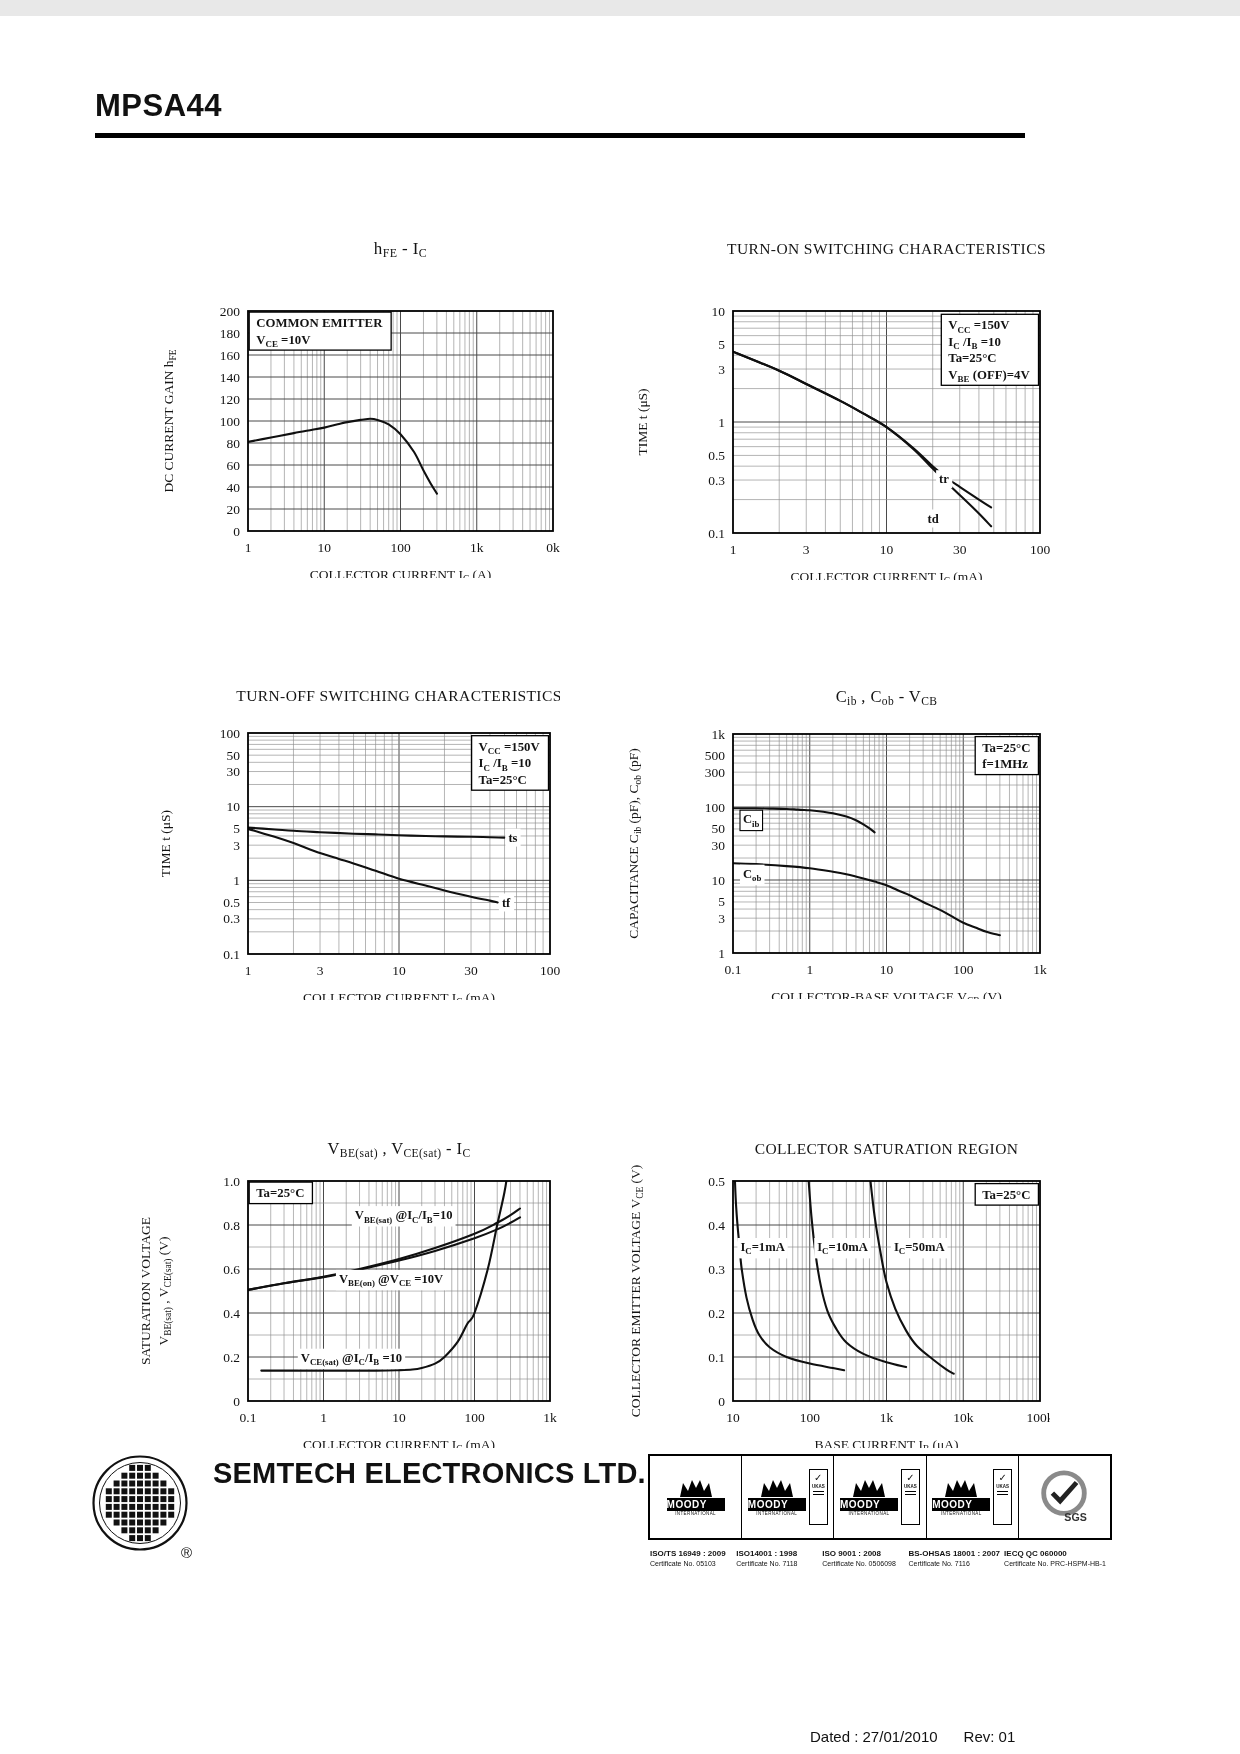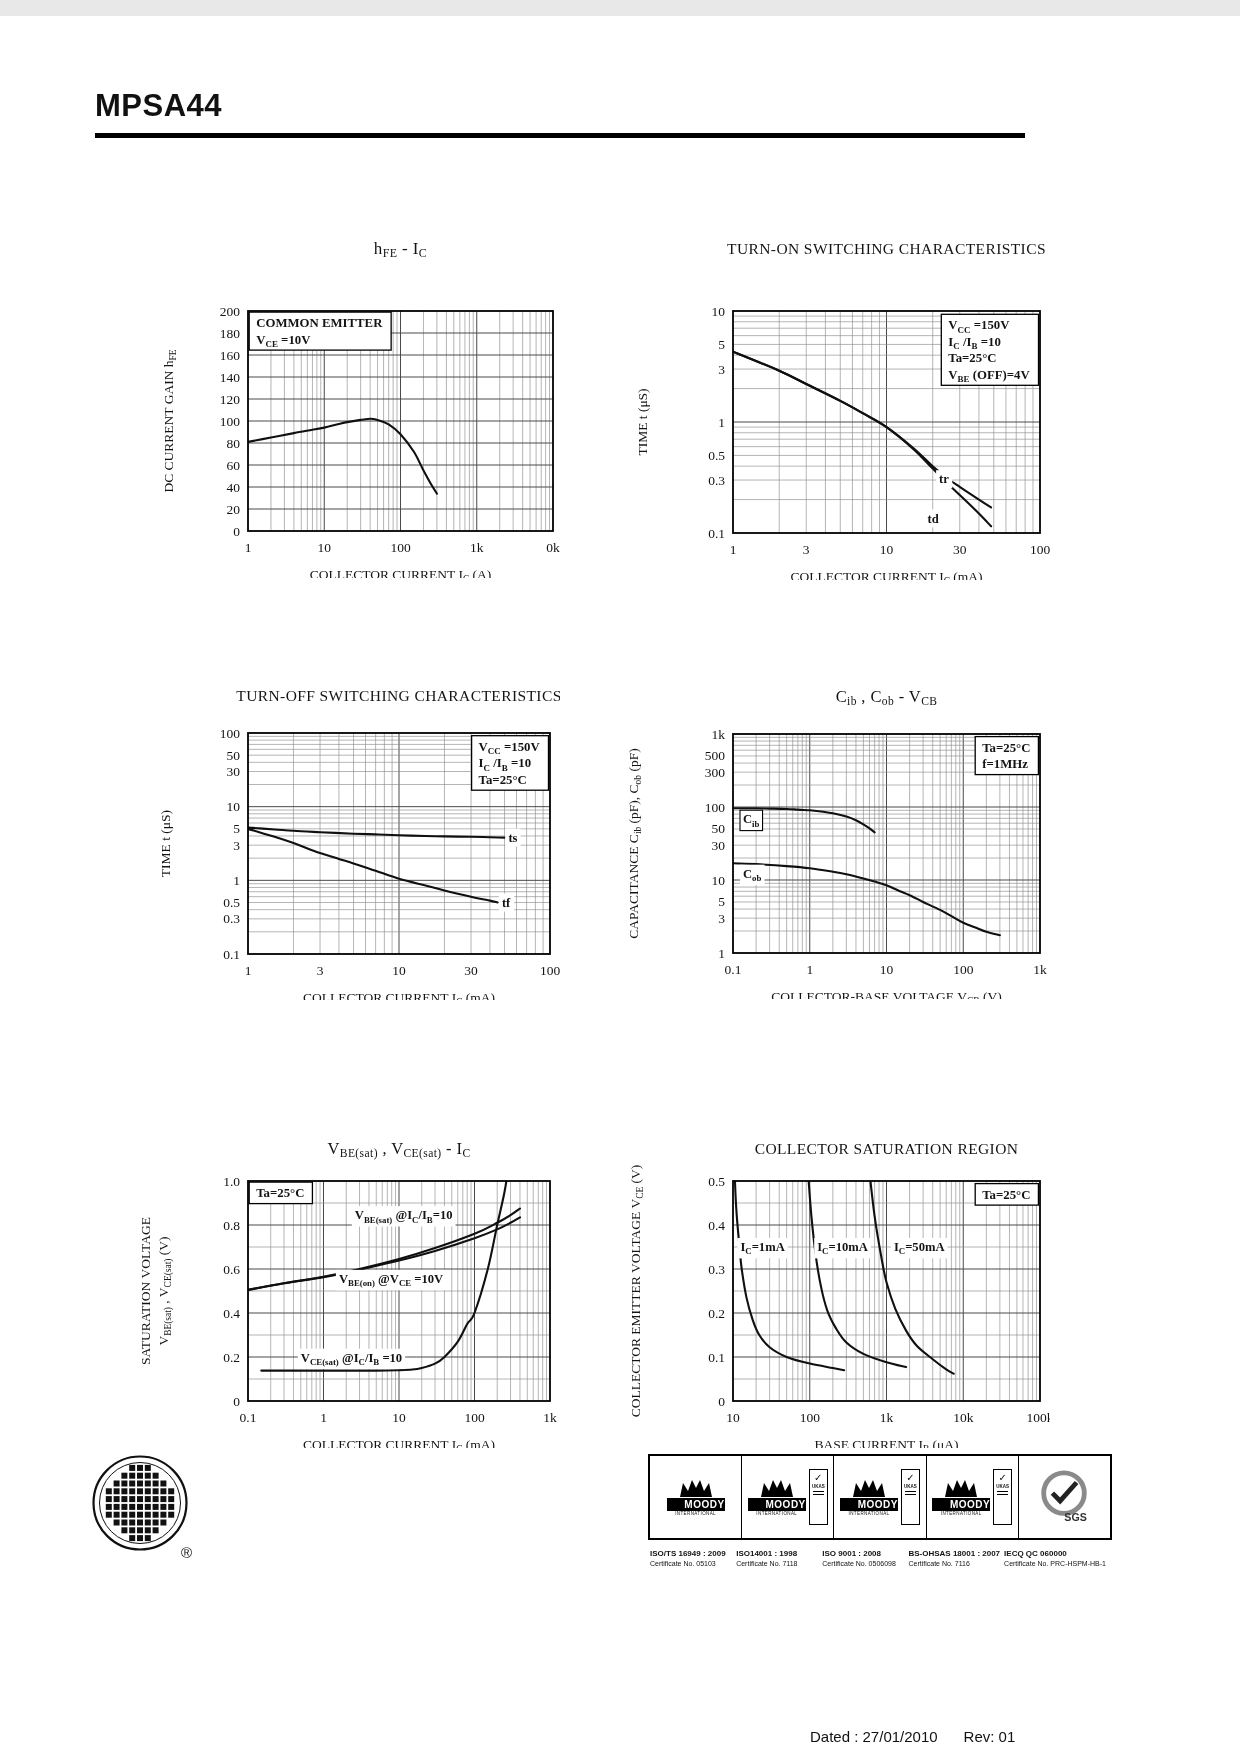--- a/index.html
+++ b/index.html
@@ -16,21 +16,21 @@
         font-weight:bold;font-size:29px;letter-spacing:.2px;}
   #subsidiary{left:214px;top:1482px;font-family:"Liberation Sans","DejaVu Sans",sans-serif;
         font-size:18.5px;}
   #reg-mark{left:181px;top:1528px;font-size:15px;font-family:"Liberation Sans",sans-serif;}
   #badge-strip{left:648px;top:1438px;width:460px;height:82px;border:2px solid #000;
         display:flex;align-items:stretch;background:#fff;}
   .badge-cell{flex:1;border-right:1px solid #000;display:flex;align-items:center;justify-content:center;gap:3px;padding:2px;}
   .badge-cell:last-child{border-right:none;text-align:right;}
   .moody-box{display:flex;flex-direction:column;align-items:center;width:58px;}
   .mname{background:#000;color:#fff;font-family:"Liberation Sans",sans-serif;font-weight:bold;
-        font-size:10px;width:100%;text-align:right;letter-spacing:.5px;line-height:13px;}
+        font-size:10px;width:100%;text-align:left;letter-spacing:.5px;line-height:13px;}
   .mint{font-family:"Liberation Sans",sans-serif;font-size:4.5px;letter-spacing:.4px;}
   .ukas-box{width:17px;height:52px;border:1px solid #000;display:flex;flex-direction:column;
         align-items:center;justify-content:flex-start;padding-top:2px;}
   .ukas-check{font-size:10px;line-height:11px;}
   .ukas-label{font-family:"Liberation Sans",sans-serif;font-size:4.5px;font-weight:bold;margin-top:1px;}
   .ukas-lines{width:11px;border-top:1px solid #000;margin-top:2px;height:2px;border-bottom:1px solid #000;}
   #cert-row{left:648px;top:1524px;width:460px;display:flex;
         font-family:"Liberation Sans","DejaVu Sans",sans-serif;font-weight:bold;}
   .cert-cell{flex:1;padding:9px 2px;}
   .cert-l1{font-size:8px;line-height:10px;white-space:nowrap;}
@@ -658,20 +658,21 @@
       <rect x="39.2" y="74.3" width="6" height="6" fill="#111"></rect>
       <rect x="47.0" y="74.3" width="6" height="6" fill="#111"></rect>
       <rect x="54.8" y="74.3" width="6" height="6" fill="#111"></rect>
       <rect x="62.6" y="74.3" width="6" height="6" fill="#111"></rect>
       <rect x="39.2" y="82.1" width="6" height="6" fill="#111"></rect>
       <rect x="47.0" y="82.1" width="6" height="6" fill="#111"></rect>
       <rect x="54.8" y="82.1" width="6" height="6" fill="#111"></rect>
     </svg>
   <div class="abs" id="reg-mark">®</div>
 
+  <div class="abs" id="company-name">SEMTECH ELECTRONICS LTD.</div>
 
   <div class="abs" id="badge-strip">
     <div class="badge-cell">
       <div class="moody-box">
         <svg width="36" height="20" viewBox="0 0 36 20">
             <path d="M2,19 L5,5 L10,13 L14,2 L18,10 L22,2 L26,13 L31,5 L34,19 Z" fill="#000"></path>
           </svg>
         <div class="mname">MOODY</div>
         <div class="mint">INTERNATIONAL</div>
       </div>

